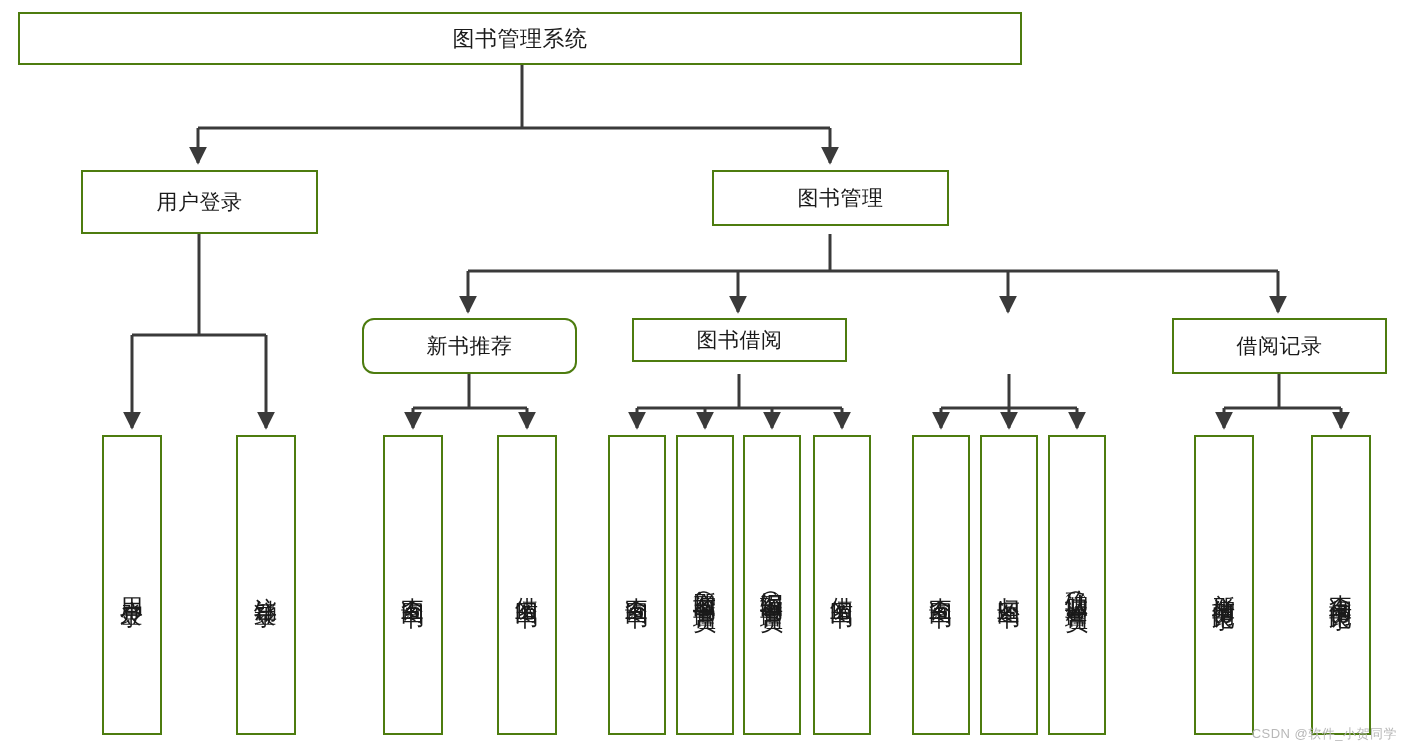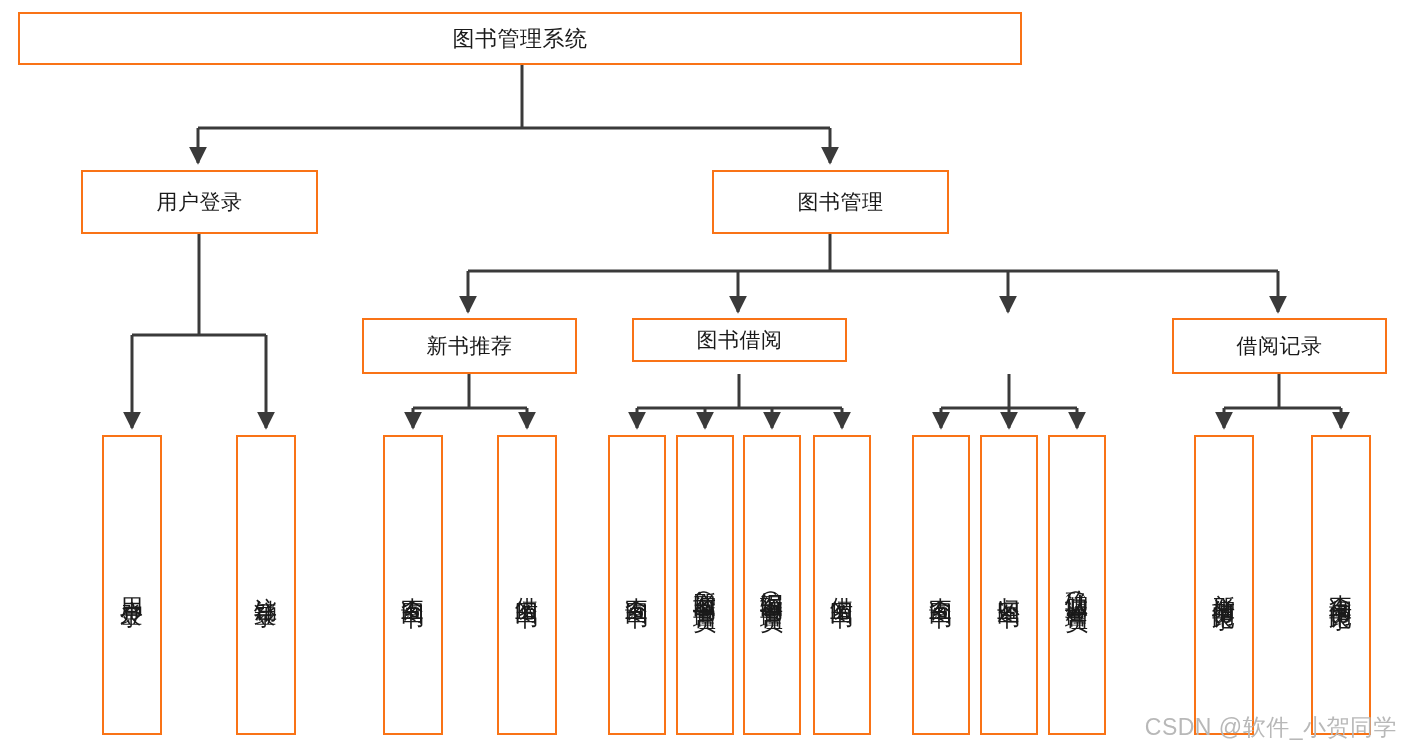--- a/index.html
+++ b/index.html
@@ -21,21 +21,21 @@
     position: absolute;
     left: 0;
     top: 0;
     width: 1405px;
     height: 747px;
   }
   .node {
     position: absolute;
     box-sizing: border-box;
     background: #ffffff;
-    border: 2px solid #f97316;
+    border: 2px solid #4d7c0f;
     display: flex;
     align-items: center;
     justify-content: center;
     color: #1a1a1a;
   }
   .node-label {
     display: block;
     text-align: center;
     line-height: 1.18;
     white-space: nowrap;
@@ -58,21 +58,21 @@
     font-size: 23px;
     line-height: 1.22;
     letter-spacing: 3px;
     white-space: nowrap;
     text-align: center;
   }
   #watermark {
     position: absolute;
     right: 8px;
     bottom: 4px;
-    font-size: 23px;
+    font-size: 13px;
     color: #b8b8b8;
     letter-spacing: 0.5px;
     white-space: nowrap;
     pointer-events: none;
   }
 </style>
 </head>
 <body>
 
 <div id="canvas">
@@ -127,25 +127,25 @@
     </g>
   </svg>
 
   <div class="node root horiz" style="left:18px; top:12px; width:1004px; height:53px;">
     <span class="node-label">图书管理系统</span>
   </div>
 
   <div class="node horiz" style="left:81px; top:170px; width:237px; height:64px;">
     <span class="node-label">用户登录</span>
   </div>
-  <div class="node horiz" style="left:712px; top:170px; width:237px; height:64px;padding-left:20px;">
+  <div class="node horiz" style="left:712px; top:170px; width:237px; height:56px;padding-left:20px;">
     <span class="node-label">图书管理</span>
   </div>
 
-  <div class="node horiz" style="left:362px; top:318px; width:215px; height:56px;">
+  <div class="node horiz" style="left:362px; top:318px; width:215px; height:56px;border-radius:12px;">
     <span class="node-label">新书推荐</span>
   </div>
   <div class="node horiz" style="left:632px; top:318px; width:215px; height:44px;">
     <span class="node-label">图书借阅</span>
   </div>
   <div class="node horiz" style="left:1172px; top:318px; width:215px; height:56px;">
     <span class="node-label">借阅记录</span>
   </div>
 
   <div class="node vert" style="left:102px; top:435px; width:60px; height:300px;">

